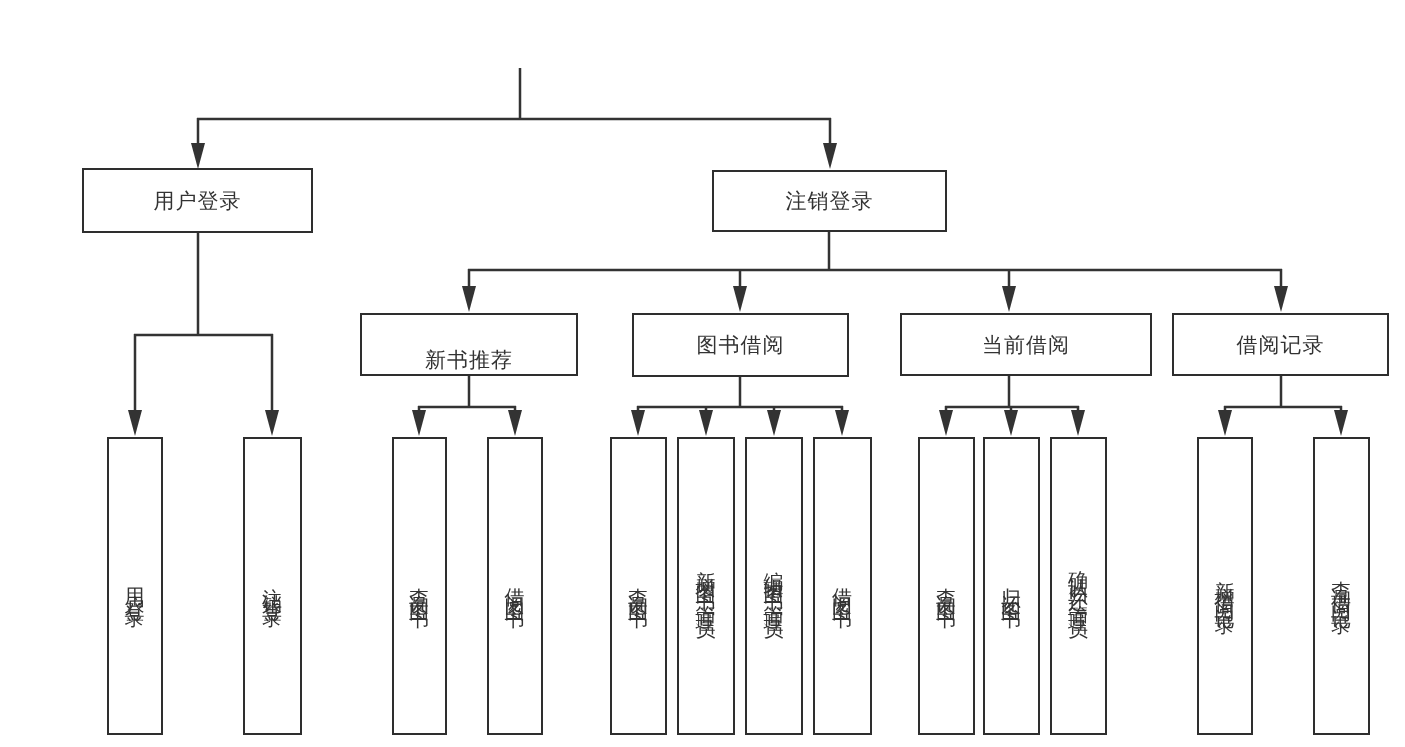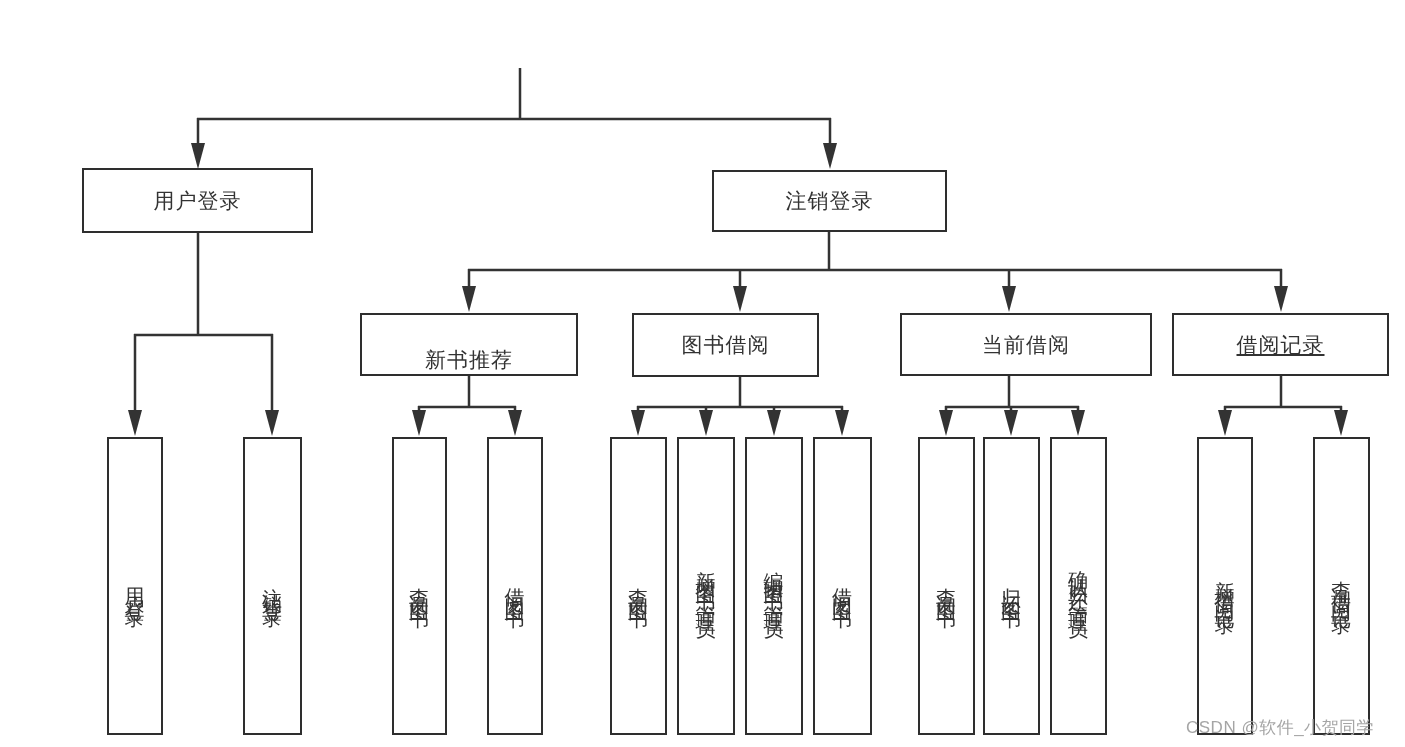--- a/index.html
+++ b/index.html
@@ -91,27 +91,27 @@
   <div class="box h" style="left:82px;top:168px;width:231px;height:65px;">
     <span>用户登录</span>
   </div>
   <div class="box h" style="left:712px;top:170px;width:235px;height:62px;">
     <span>注销登录</span>
   </div>
 
   <div class="box h" style="left:360px;top:313px;width:218px;height:63px;align-items:flex-end;">
     <span>新书推荐</span>
   </div>
-  <div class="box h" style="left:632px;top:313px;width:187px;height:64px;">
+  <div class="box h" style="left:632px;top:313px;width:217px;height:64px;">
     <span>图书借阅</span>
   </div>
   <div class="box h" style="left:900px;top:313px;width:252px;height:63px;">
     <span>当前借阅</span>
   </div>
-  <div class="box h" style="left:1172px;top:313px;width:217px;height:63px;text-decoration:underline;">
+  <div class="box h" style="left:1172px;top:313px;width:217px;height:63px;">
     <span>借阅记录</span>
   </div>
 
   <div class="box v" style="left:107px;top:437px;width:56px;height:298px;">
     <span>用户登录</span>
   </div>
   <div class="box v" style="left:243px;top:437px;width:59px;height:298px;">
     <span>注销登录</span>
   </div>
 
@@ -145,15 +145,14 @@
     <span>确认归还（管理员）</span>
   </div>
 
   <div class="box v" style="left:1197px;top:437px;width:56px;height:298px;">
     <span>新增借阅记录</span>
   </div>
   <div class="box v" style="left:1313px;top:437px;width:57px;height:298px;">
     <span>查询借阅记录</span>
   </div>
 
-  <div class="watermark">CSDN @软件_小贺同学</div>
 
 </div>
 
 </body></html>

